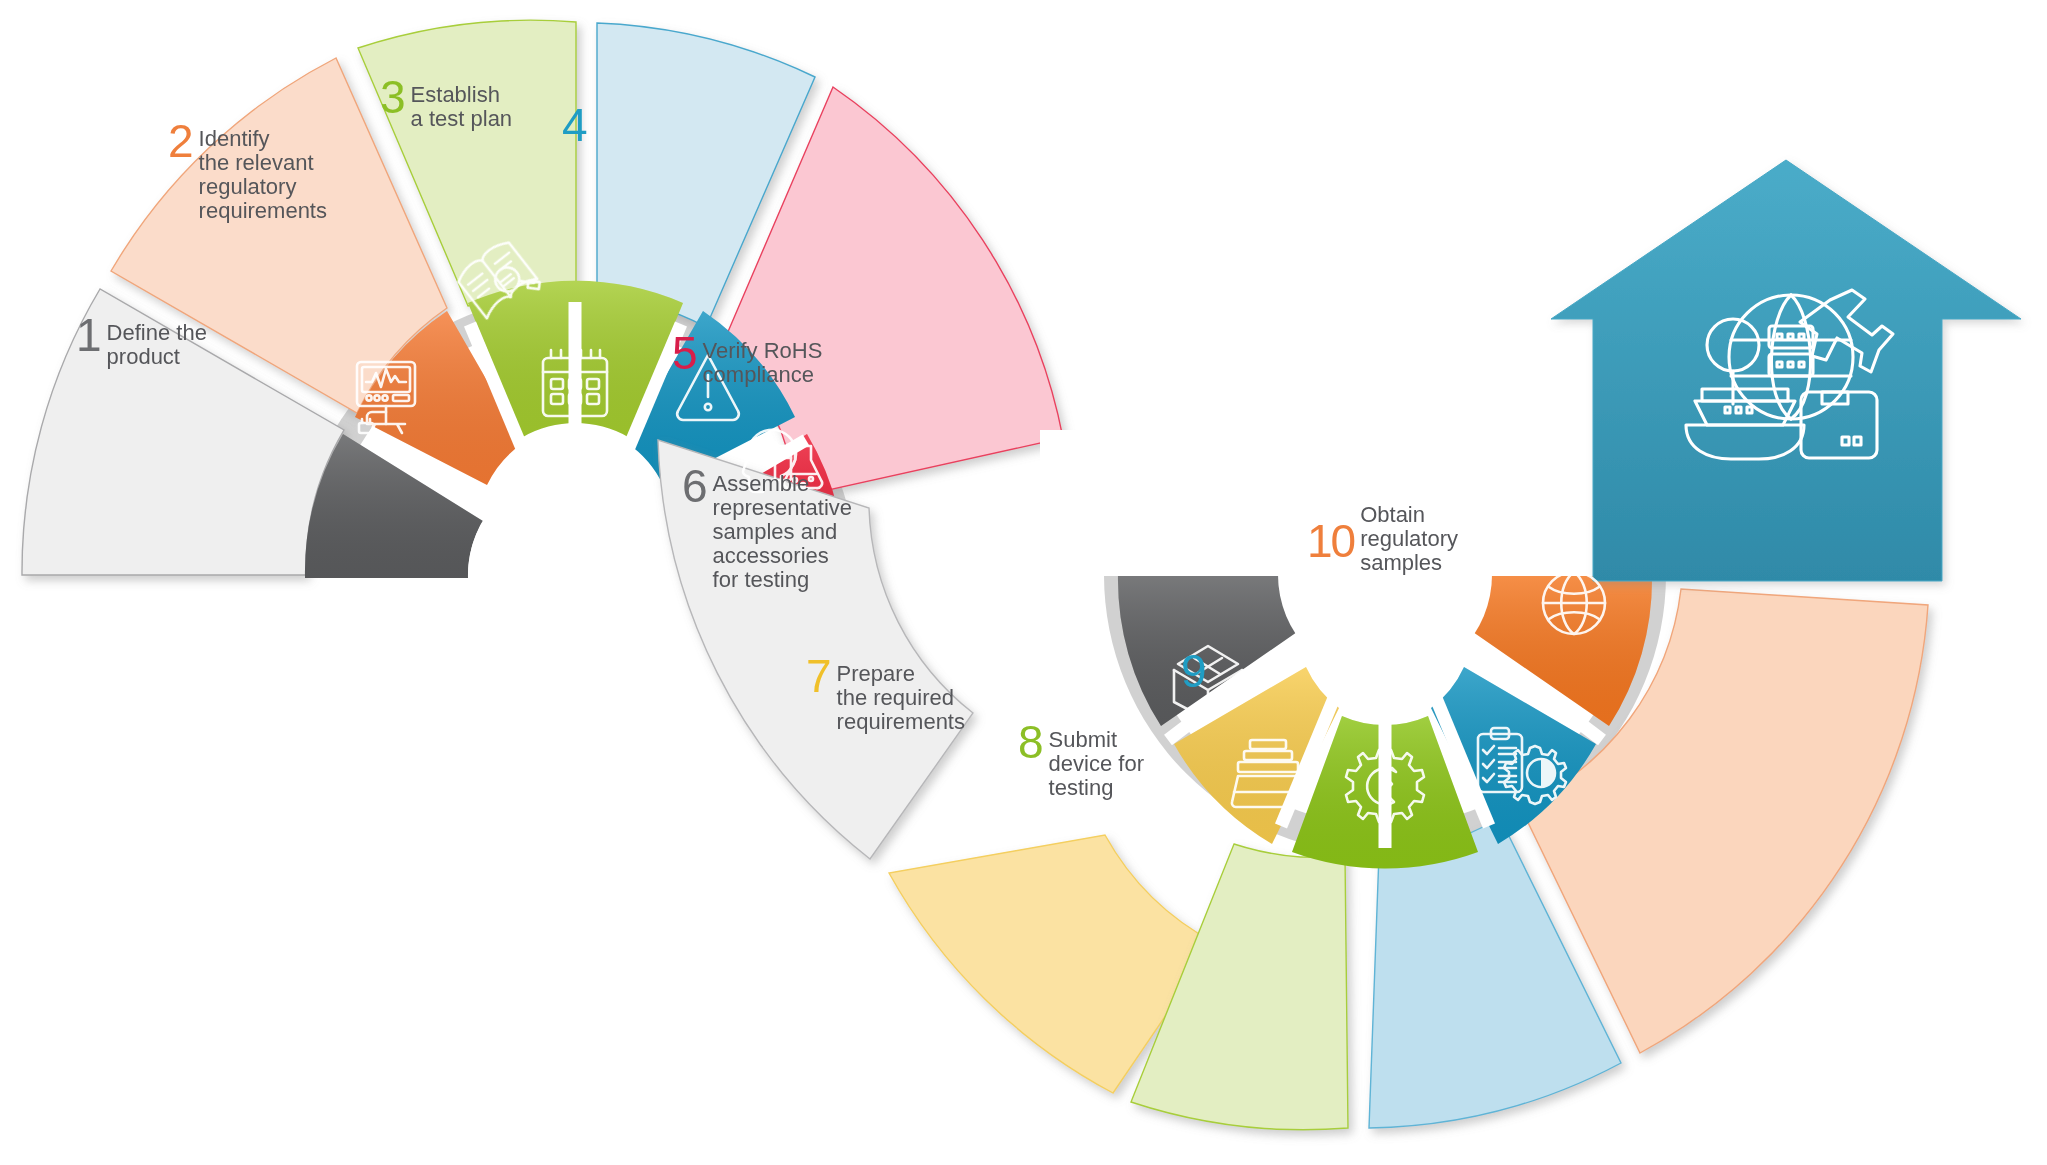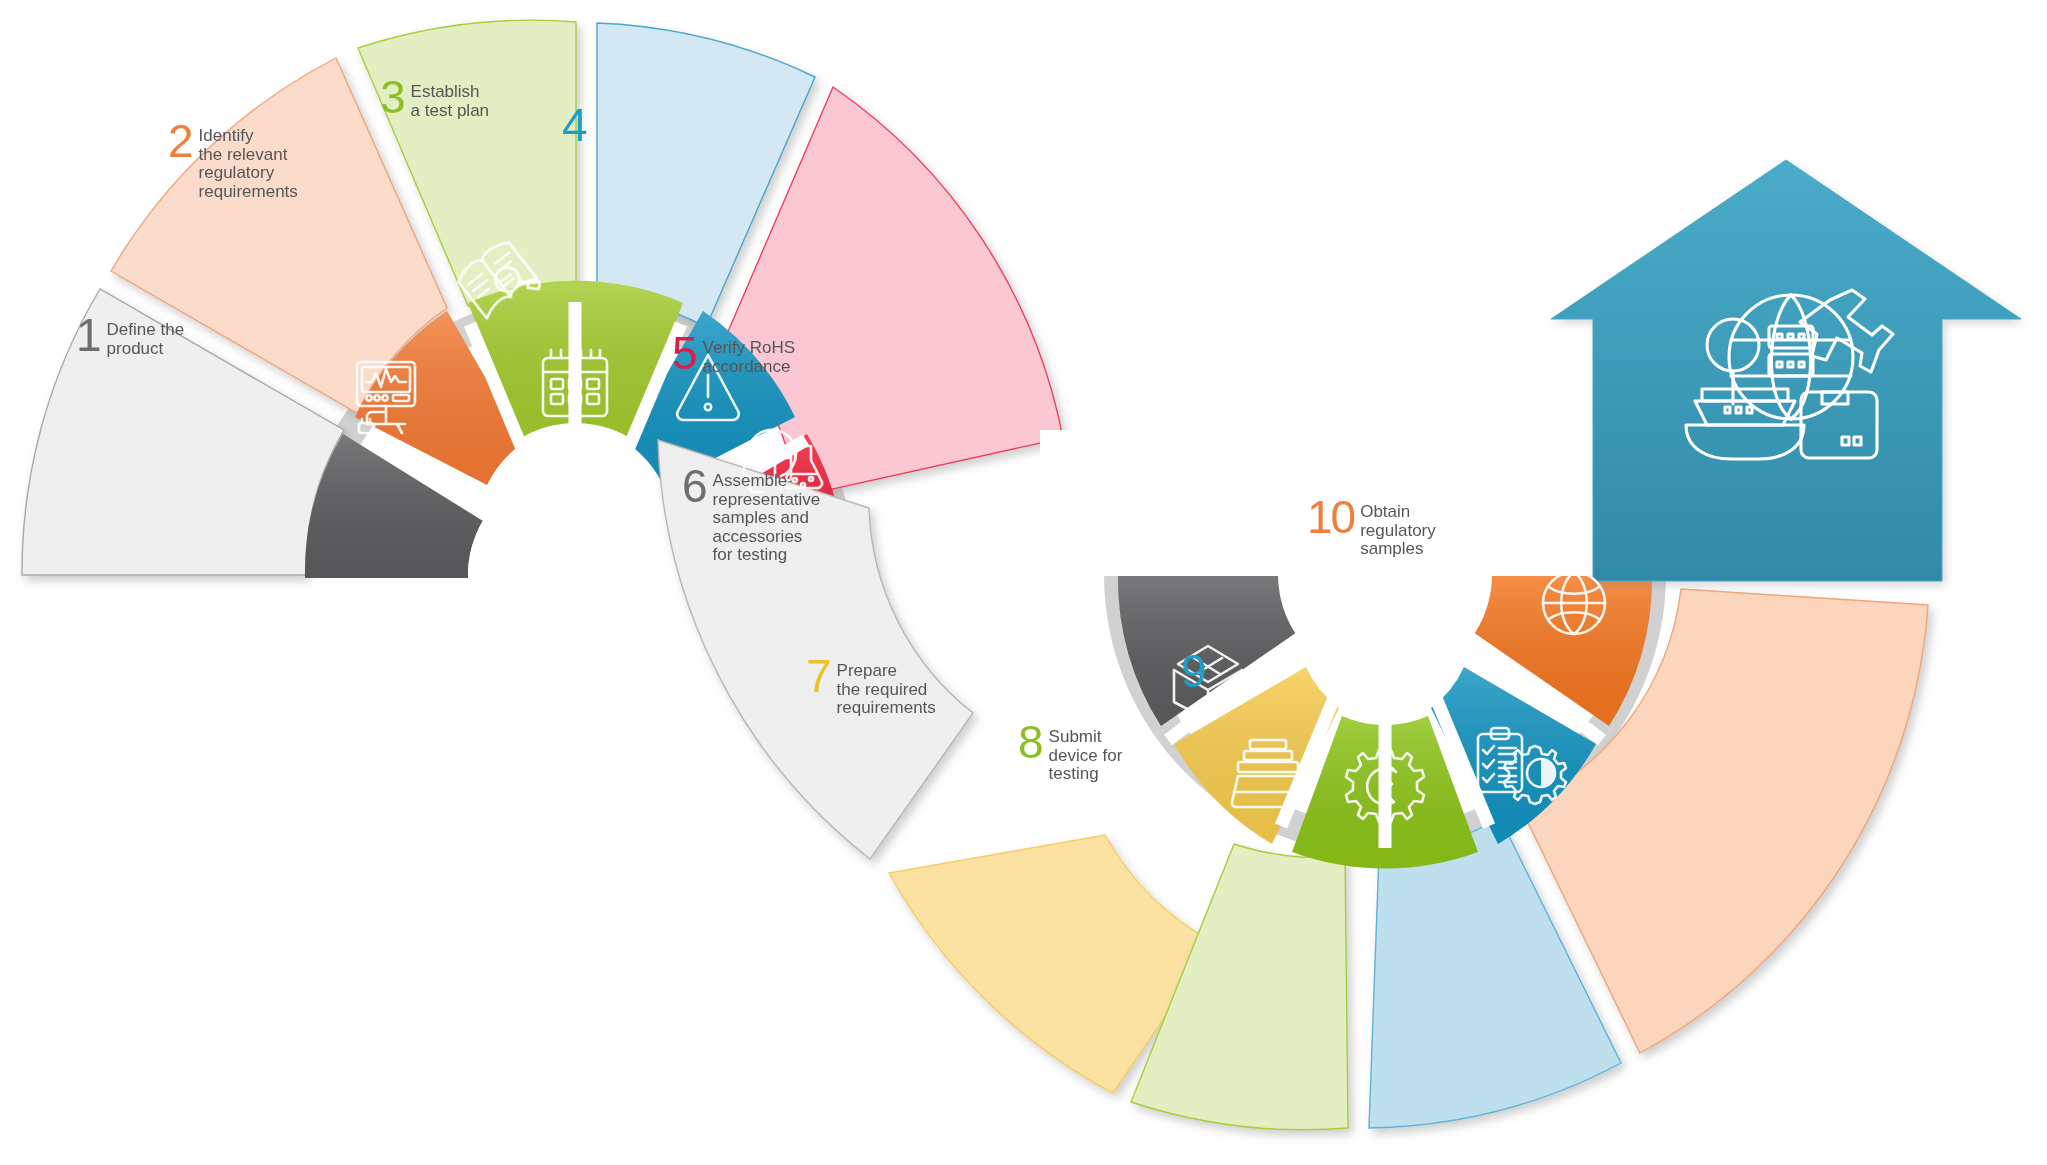--- a/index.html
+++ b/index.html
@@ -2,22 +2,22 @@
 <html><head>
 <meta charset="utf-8">
 <style>
   html,body{margin:0;padding:0;background:#ffffff;}
   body{width:2047px;height:1165px;overflow:hidden;
        font-family:"Liberation Sans","DejaVu Sans",sans-serif;}
   #stage{position:relative;width:2047px;height:1165px;background:#fff;}
   svg{position:absolute;left:0;top:0;width:2047px;height:1165px;}
   .lbl{position:absolute;display:flex;align-items:flex-start;gap:6px;}
   .num{font-size:46px;line-height:1;font-weight:400;letter-spacing:-1px;}
-  .txt{font-size:17px;line-height:1.09;color:#55565a;white-space:pre-line;padding-top:9px;}
-  .num.n10{letter-spacing:-2px;}
+  .txt{font-size:22px;line-height:1.09;color:#55565a;white-space:pre-line;padding-top:9px;}
+  .num.n10{letter-spacing:-2px;margin-top:24px;}
 </style>
 </head>
 <body>
 
 <div id="stage">
 
   <svg viewBox="0 0 2047 1165">
     <defs>
       <linearGradient id="gArrow" x1="0" y1="0" x2="0" y2="1">
         <stop offset="0%" stop-color="#4aacc9"></stop>
@@ -259,21 +259,21 @@
 a test plan</span>
   </div>
 
   <div class="lbl" style="left:562px;top:102px;">
     <span class="num" style="color:#1f9dc4">4</span>
   </div>
 
   <div class="lbl" style="left:672px;top:330px;">
     <span class="num" style="color:#d81e4a">5</span>
     <span class="txt">Verify RoHS
-accordance</span>
+compliance</span>
   </div>
 
   <div class="lbl" style="left:682px;top:463px;">
     <span class="num" style="color:#6d6e71">6</span>
     <span class="txt">Assemble
 representative
 samples and
 accessories
 for testing</span>
   </div>

